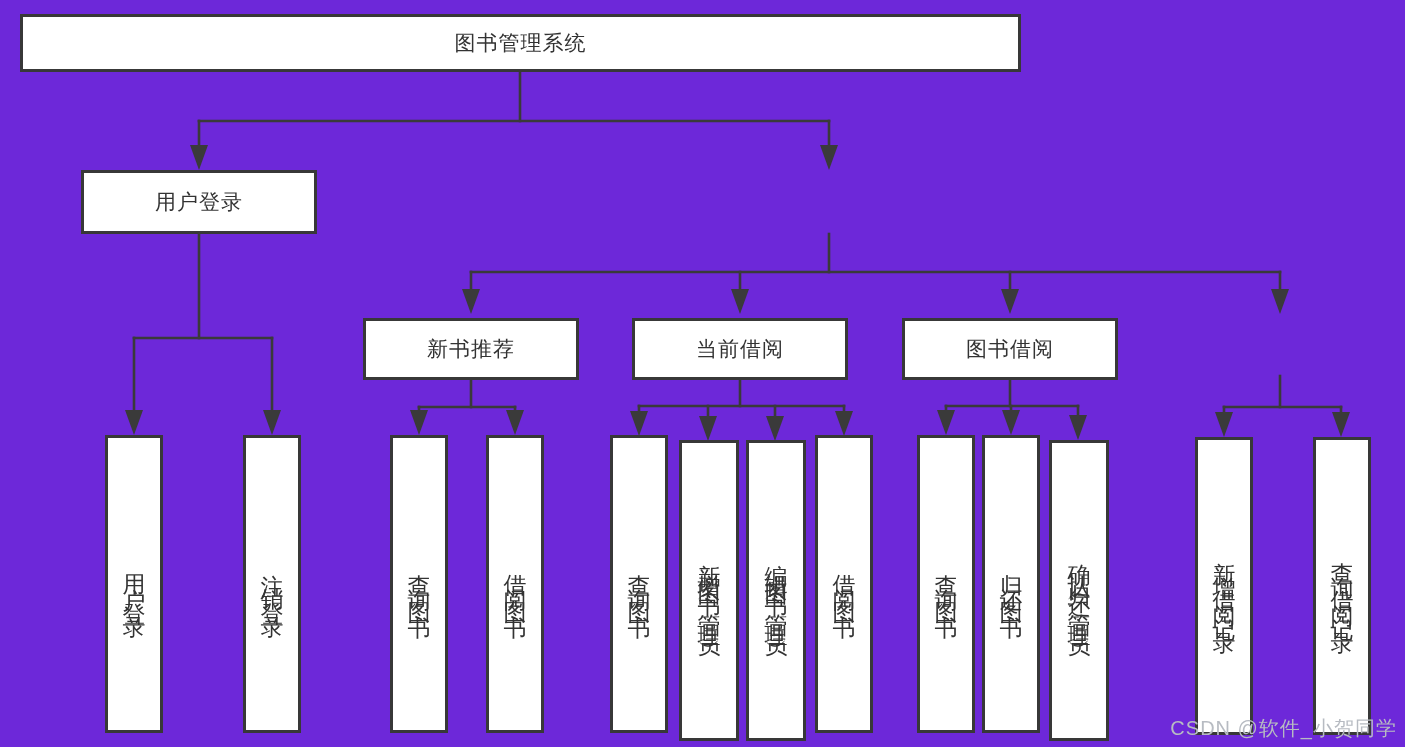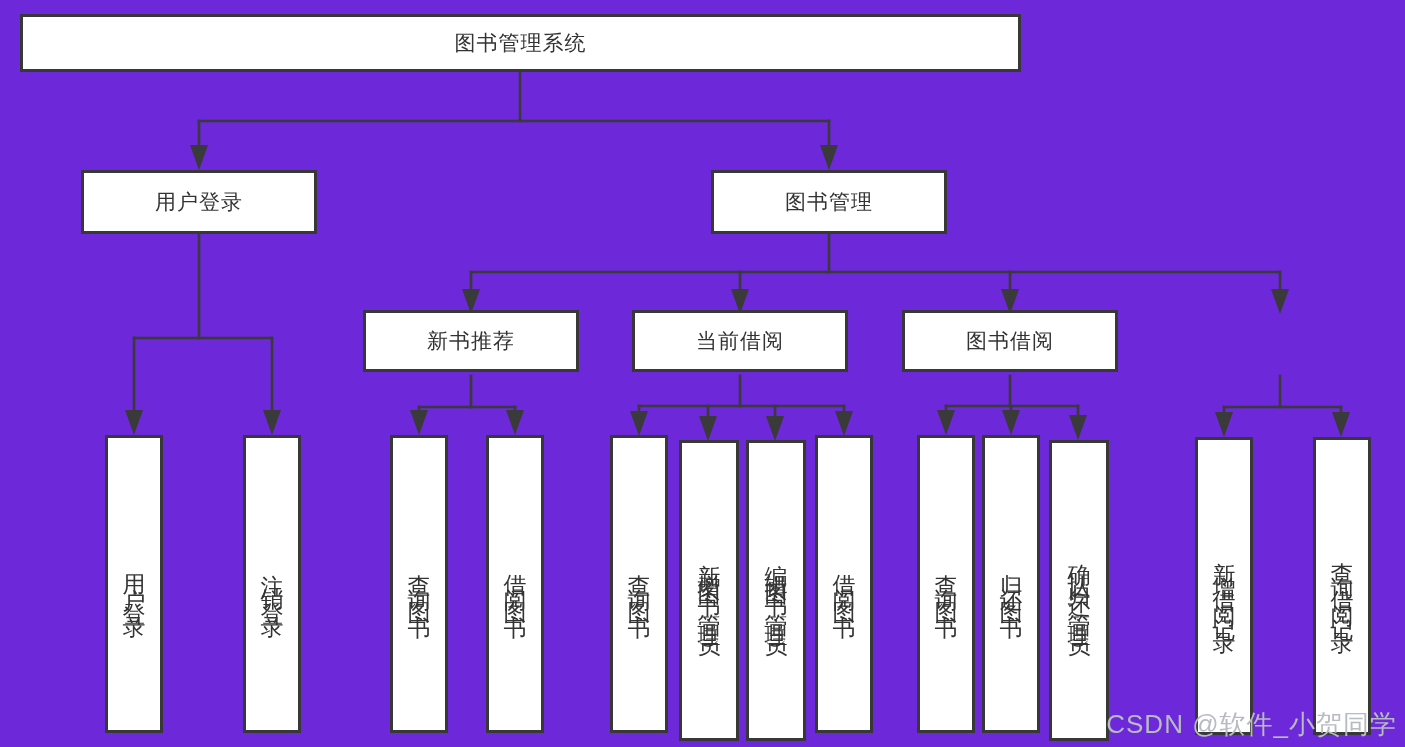--- a/index.html
+++ b/index.html
@@ -35,21 +35,21 @@
     color: #333333;
     z-index: 2;
   }
   .h-box {
     font-size: 21px;
     letter-spacing: 1px;
   }
   #node-root   { left: 20px;  top: 14px;  width: 1001px; height: 58px; }
   #node-user-login      { left: 81px;  top: 170px; width: 236px; height: 64px; }
   #node-book-management { left: 711px; top: 170px; width: 236px; height: 64px; }
-  .lvl3 { top: 310px; width: 216px; height: 62px; }
+  .lvl3 { top: 318px; width: 216px; height: 62px; }
   #node-new-book-recommend { left: 363px;  }
   #node-book-borrowing     { left: 632px;  }
   #node-current-borrowing  { left: 902px;  }
   #node-borrow-records     { left: 1172px; }
   .leaf {
     top: 435px;
     width: 58px;
     height: 298px;
     writing-mode: vertical-rl;
     font-size: 23px;
@@ -72,21 +72,21 @@
   #leaf-bb-borrow-books     { left: 815px; }
   #leaf-cb-query-books      { left: 917px; }
   #leaf-cb-return-books     { left: 982px; }
   #leaf-cb-confirm-return-admin { left: 1049px; }
   #leaf-br-add-record       { left: 1195px; top: 437px; }
   #leaf-br-query-record     { left: 1313px; top: 437px; }
   #watermark {
     position: absolute;
     right: 8px;
     bottom: 5px;
-    font-size: 26px;
+    font-size: 20px;
     color: #b7bbc2;
     letter-spacing: 1px;
     z-index: 3;
     white-space: nowrap;
   }
 </style>
 </head>
 <body>
 
 <div id="stage">
@@ -153,21 +153,20 @@
       <polygon points="1002,410 1020,410 1011,435"></polygon>
       <polygon points="1069,415 1087,415 1078,440"></polygon>
       <polygon points="1215,412 1233,412 1224,437"></polygon>
       <polygon points="1332,412 1350,412 1341,437"></polygon>
     </g>
   </svg>
 
   <div class="box h-box" id="node-root">图书管理系统</div>
 
   <div class="box h-box" id="node-user-login">用户登录</div>
-  <div class="box h-box" id="node-book-management">图书管理</div>
 
   <div class="box h-box lvl3" id="node-new-book-recommend">新书推荐</div>
   <div class="box h-box lvl3" id="node-book-borrowing">当前借阅</div>
   <div class="box h-box lvl3" id="node-current-borrowing">图书借阅</div>
 
   <div class="box leaf" id="leaf-user-login">用户登录</div>
   <div class="box leaf" id="leaf-logout">注销登录</div>
 
   <div class="box leaf" id="leaf-nbr-query-books">查询图书</div>
   <div class="box leaf" id="leaf-nbr-borrow-books">借阅图书</div>

